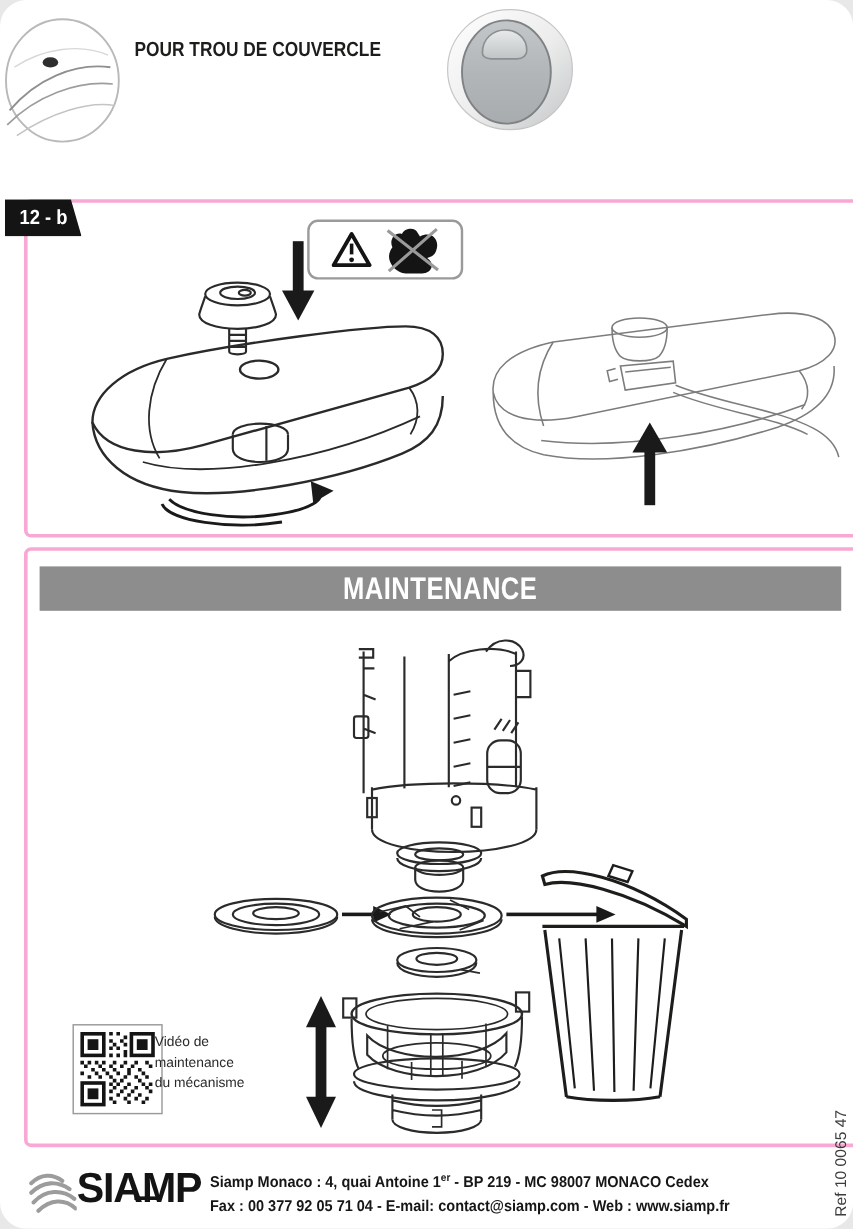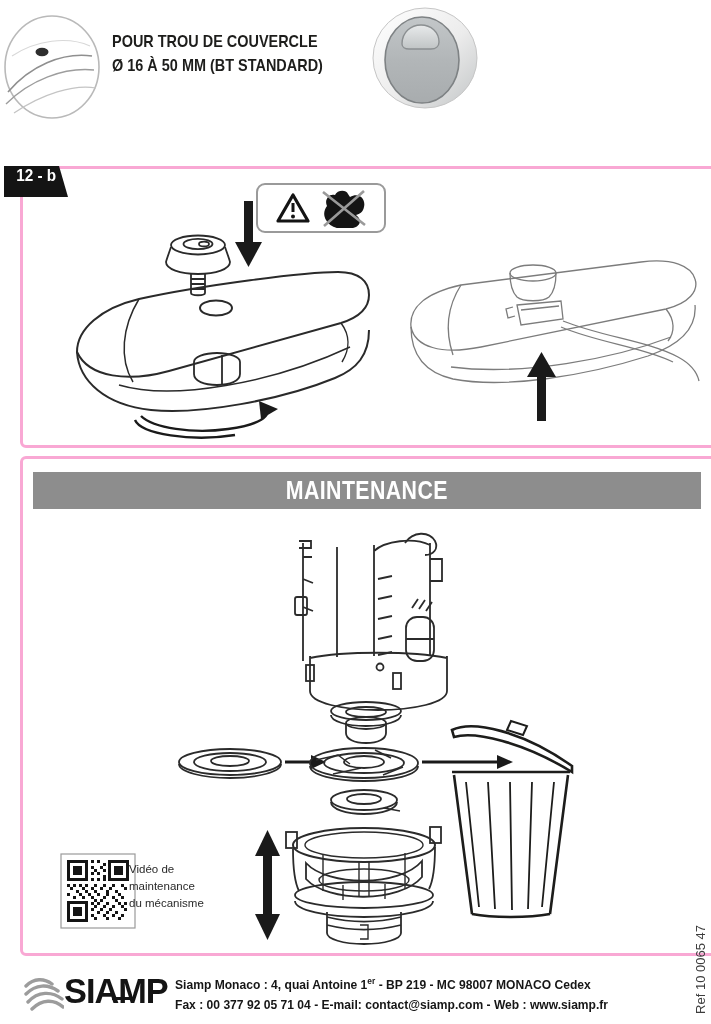--- a/index.html
+++ b/index.html
@@ -1,30 +1,30 @@
 <!DOCTYPE html>
 <html><head>
 <meta charset="utf-8">
 <style>
   html,body{margin:0;padding:0;background:#e8e8e8;}
   .page{position:relative;width:711px;height:1024px;background:#ffffff;
-        font-family:"Liberation Sans",sans-serif;overflow:hidden;margin:0 auto;}
+        font-family:"Liberation Sans",sans-serif;overflow:hidden;margin:0 auto;border-radius:22px;}
   .abs{position:absolute;}
   .cond{display:inline-block;transform:scaleX(0.85);transform-origin:left center;white-space:nowrap;}
 
   
   .hdr-text{left:112px;top:30px;color:#1d1d1b;font-weight:bold;font-size:17px;line-height:24px;}
 
   
   .panel{border:3px solid #f9a8d4;border-radius:6px;background:#fff;margin-left:16px;}
   .panel1{left:4px;top:166px;width:697px;height:276px;}
   .panel2{left:4px;top:456px;width:697px;height:494px;}
 
   .step-badge{left:4px;top:166px;width:64px;height:31px;background:#141414;color:#fff;
-              display:flex;align-items:flex-start;justify-content:center;font-weight:bold;font-size:17px;
+              display:flex;align-items:center;justify-content:center;font-weight:bold;font-size:17px;
               clip-path:polygon(0 0,86% 0,100% 100%,0 100%);}
   .warnbox{left:233px;top:14px;width:126px;height:46px;border:2px solid #9a9a9a;border-radius:9px;
            display:flex;align-items:center;justify-content:center;gap:8px;background:#fff;}
 
   .mbar{left:10px;top:13px;width:668px;height:37px;background:#8d8d8d;
         display:flex;align-items:center;justify-content:center;}
   .mbar span{color:#fff;font-weight:bold;font-size:26px;letter-spacing:0.5px;
              transform:scaleX(0.82);transform-origin:center;white-space:nowrap;}
 
   .qr-caption{left:106px;top:402px;font-size:11.5px;color:#2a2a2a;line-height:17px;}
@@ -49,21 +49,20 @@
     <ellipse cx="50" cy="53" rx="47" ry="51" fill="#fff" stroke="#b9b9b9" stroke-width="1.6"></ellipse>
     <path d="M6,78 C28,52 60,38 90,42" fill="none" stroke="#8f8f8f" stroke-width="1.6"></path>
     <path d="M4,90 C28,66 62,53 92,56" fill="none" stroke="#9d9d9d" stroke-width="1.4"></path>
     <path d="M12,99 C40,80 72,70 94,74" fill="none" stroke="#c4c4c4" stroke-width="1.2"></path>
     <path d="M10,42 C34,26 66,22 88,32" fill="none" stroke="#d8d8d8" stroke-width="1.2"></path>
     <ellipse cx="40" cy="38" rx="6.5" ry="4.2" fill="#2e2e2e"></ellipse>
   </svg>
 
   <div class="abs hdr-text">
     <div><span class="cond">POUR TROU DE COUVERCLE</span></div>
-    <div><span class="cond">Ø 16 À 50 MM (BT STANDARD)</span></div>
   </div>
 
   <svg class="abs" style="left:371px;top:6px" width="110" height="106" viewBox="0 0 110 106">
     <defs>
       <linearGradient id="g1" x1="0" y1="0" x2="1" y2="1">
         <stop offset="0" stop-color="#ffffff"></stop>
           <stop offset="0.55" stop-color="#ececec"></stop>
           <stop offset="1" stop-color="#c2c5c6"></stop>
       </linearGradient>
       <linearGradient id="g2" x1="0" y1="0" x2="0" y2="1">

